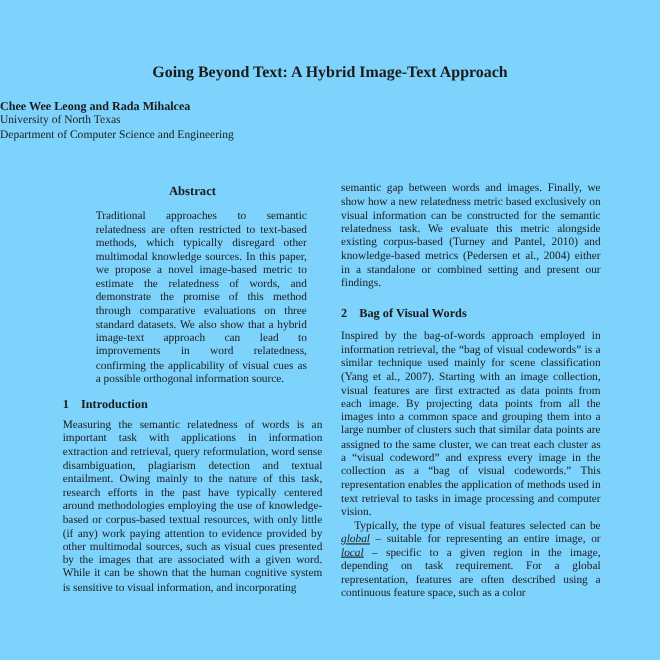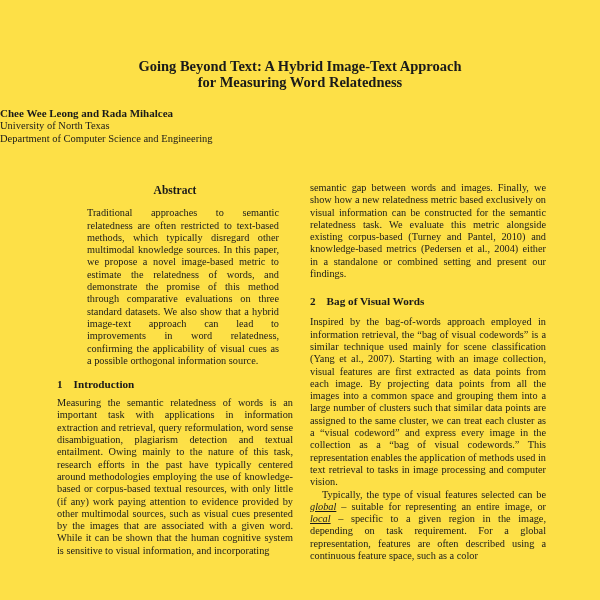--- a/index.html
+++ b/index.html
@@ -1,19 +1,19 @@
 <!DOCTYPE html>
 <html lang="en"><head>
 <meta charset="utf-8">
 <style>
   html,body{margin:0;padding:0;background:#e9e9e9;}
   .page{
     position:relative;
     width:600px;height:600px;
-    background:#fde047;
+    background:#7dd3fc;
     overflow:hidden;
     font-family:"Liberation Serif", serif;
     color:#1a1a1a;
     box-sizing:border-box;
   }
   .title-block{
     margin-top:58px;
     text-align:center;
     font-weight:bold;
     font-size:14.5px;
@@ -64,21 +64,20 @@
   .indent{text-indent:12px;}
   .it{font-style:italic;text-decoration:underline;}
 </style>
 </head>
 <body>
 
 <div class="page">
 
   <div class="title-block">
     <div>Going Beyond Text: A Hybrid Image-Text Approach</div>
-    <div>for Measuring Word Relatedness</div>
   </div>
 
   <div class="author-block">
     <div class="author-names">Chee Wee Leong and Rada Mihalcea</div>
     <div class="affil">University of North Texas</div>
     <div class="affil">Department of Computer Science and Engineering</div>
   </div>
 
   <div class="columns">
 

